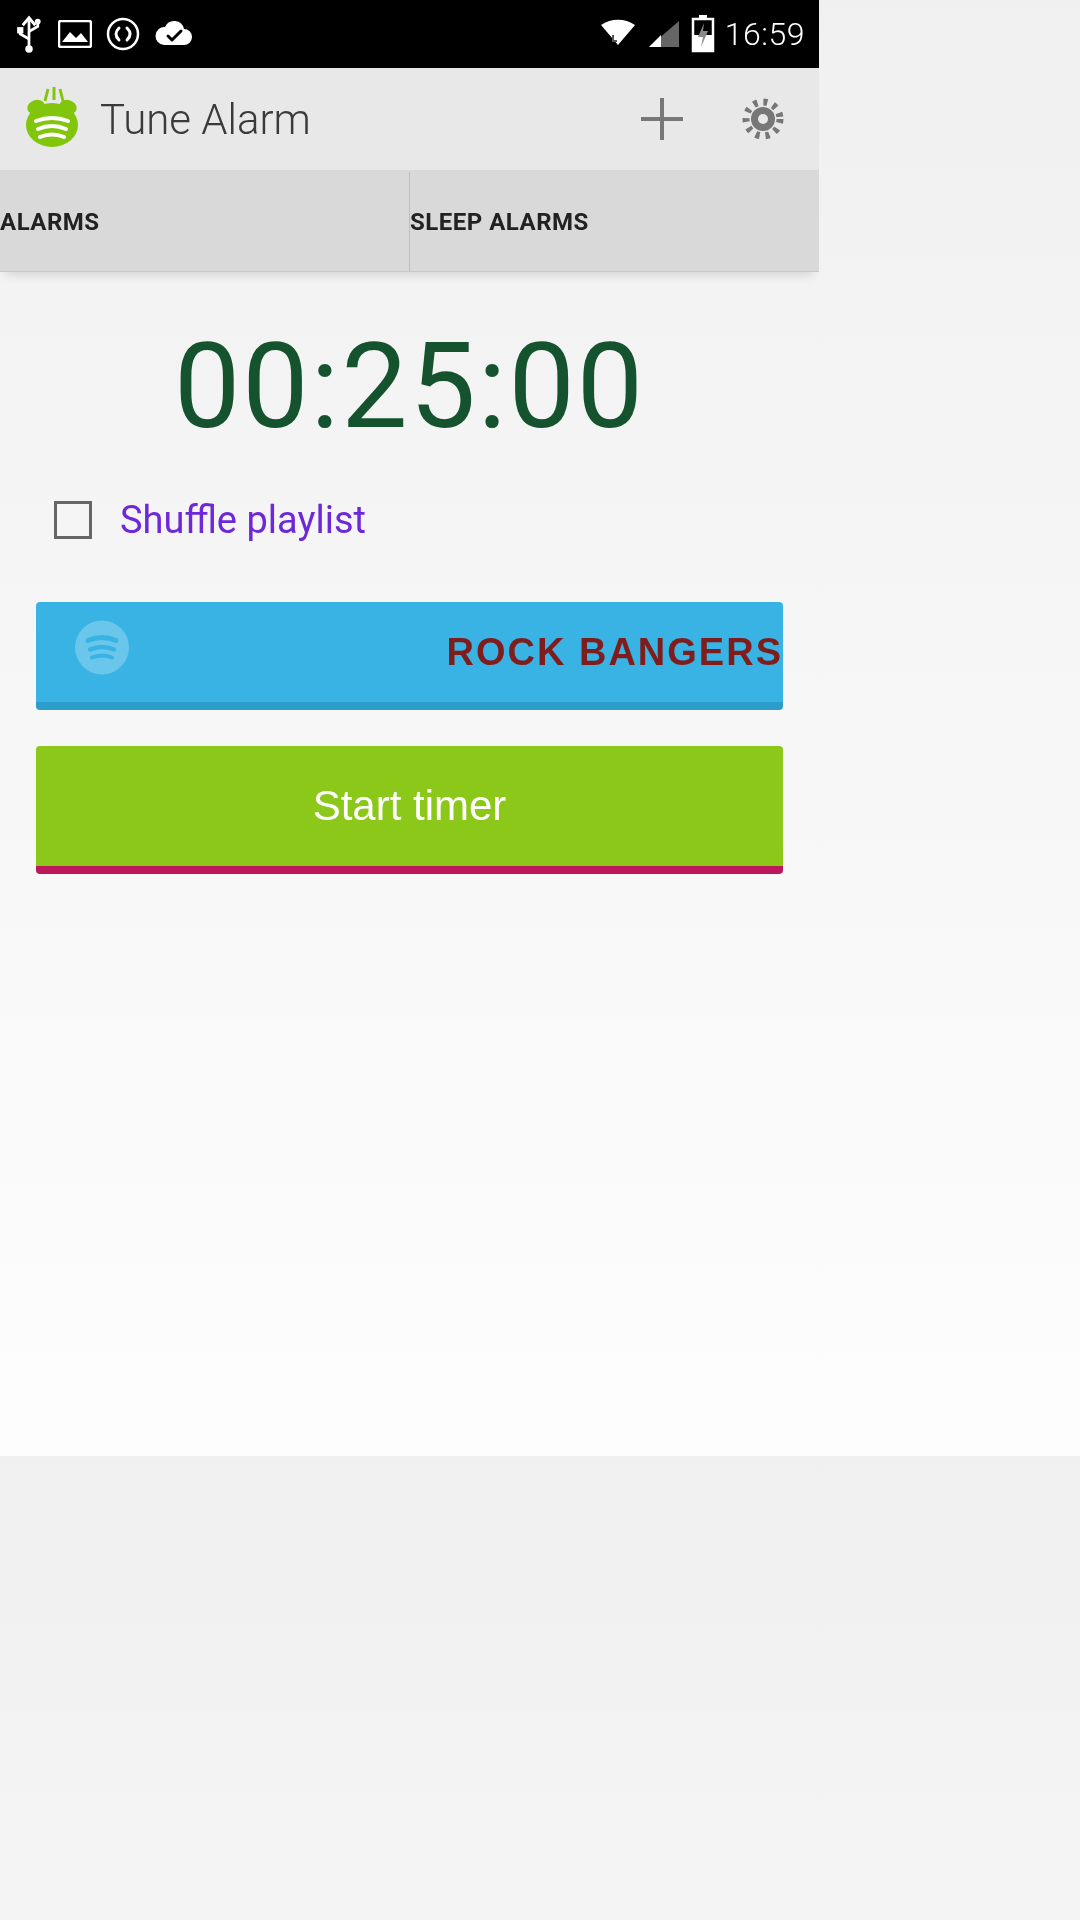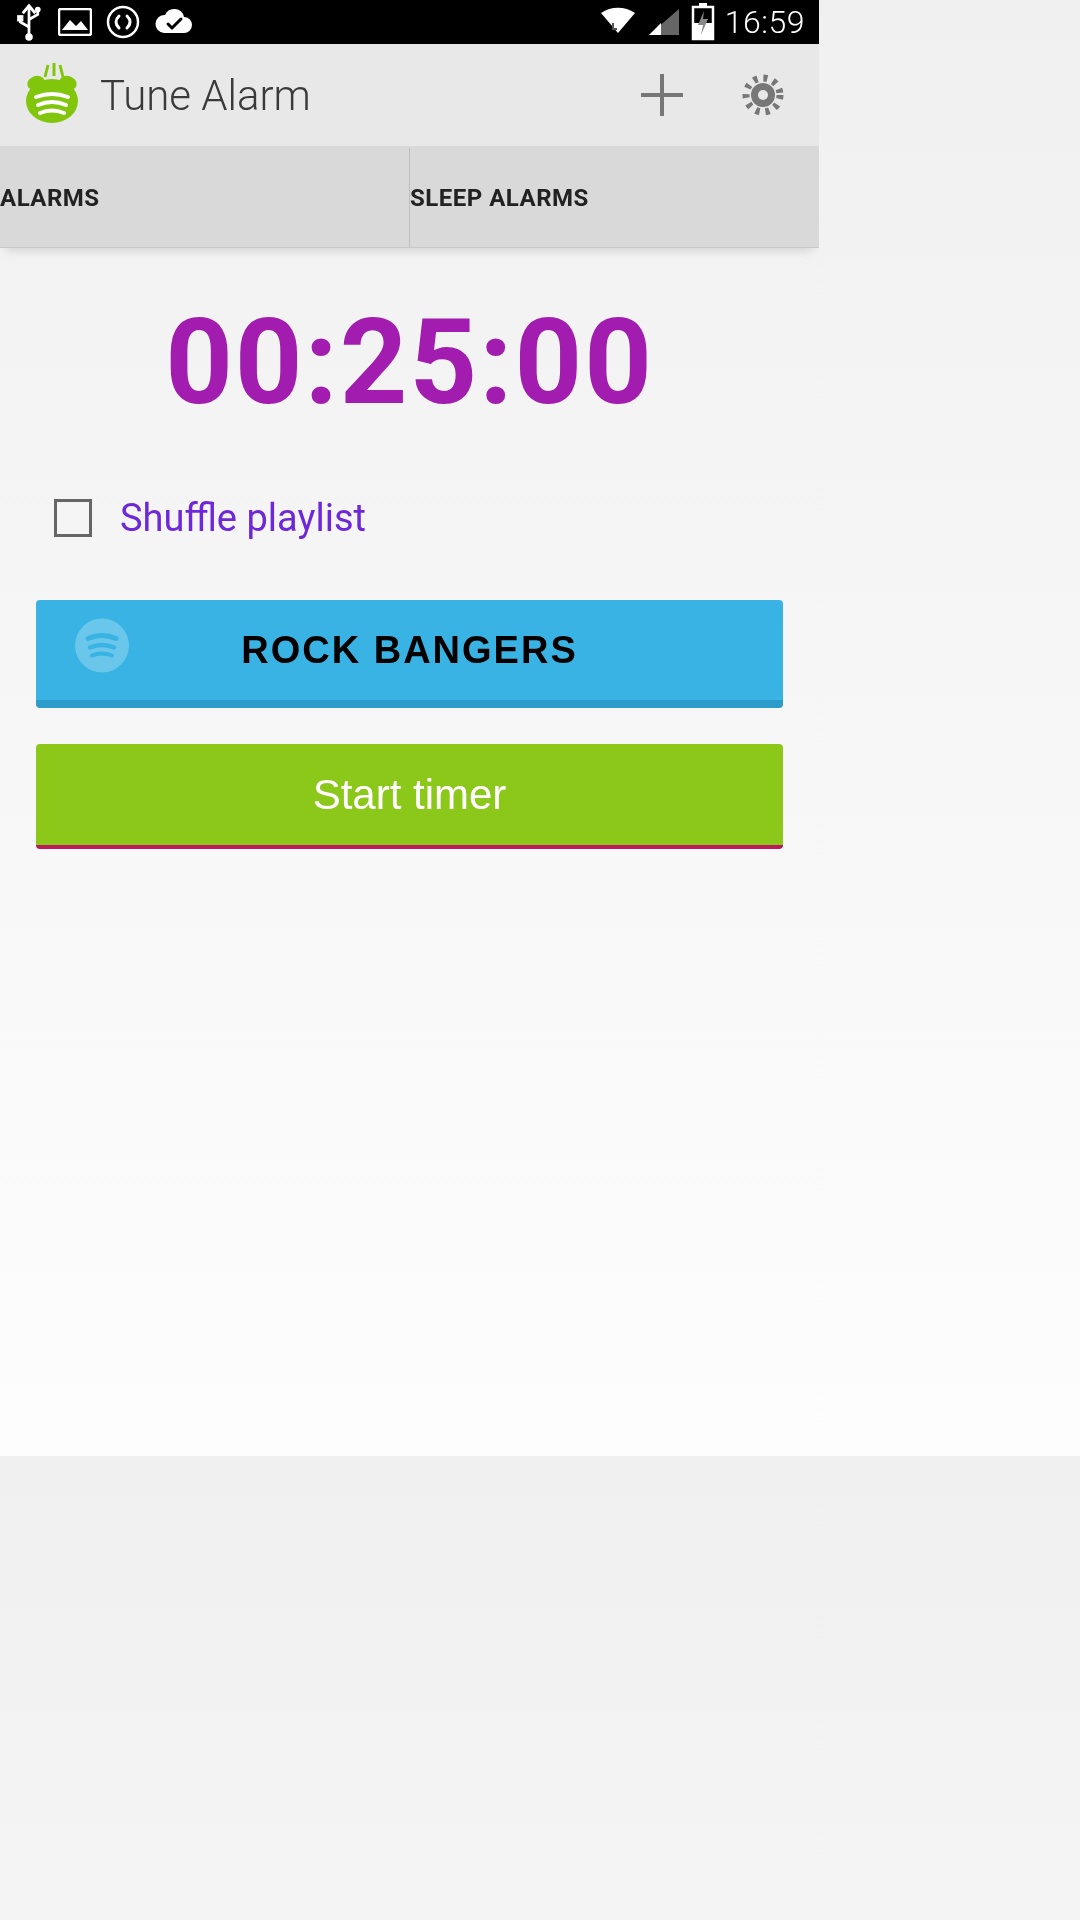--- a/index.html
+++ b/index.html
@@ -1,21 +1,21 @@
 <!DOCTYPE html>
 <html><head>
 <meta charset="utf-8">
 <style>
   * { box-sizing: border-box; margin: 0; padding: 0; }
   html, body { width: 819px; height: 1456px; font-family: Roboto, "Helvetica Neue", Arial, sans-serif; overflow: hidden; }
   body { background: linear-gradient(to bottom, #f0f0f0 0%, #f4f4f4 30%, #fdfdfd 100%); }
 
   
   .status-bar {
-    height: 44px;
+    height: 68px;
     background: #000;
     color: #fff;
     display: flex;
     align-items: center;
     padding: 0 14px;
     position: relative;
   }
   .status-left { display: flex; align-items: center; gap: 14px; }
   .status-right { margin-left: auto; display: flex; align-items: center; gap: 10px; }
   .status-time { font-size: 32px; font-weight: 300; color: #fff; letter-spacing: 0.5px; }
@@ -66,25 +66,25 @@
     position: absolute;
     left: 0; right: 0; bottom: -1px;
     height: 10px;
     background: #30b0e4;
   }
 
   
   .content { padding: 30px 36px 0; }
   .timer-display {
     font-size: 118px;
-    font-weight: 700;
-    color: #a21caf;
+    font-weight: 400;
+    color: #14532d;
     text-align: center;
     letter-spacing: 2px;
-    margin: 16px 0 64px;
+    margin: 16px 0 42px;
     font-variant-numeric: tabular-nums;
   }
 
   .shuffle-row {
     display: flex;
     align-items: center;
     gap: 28px;
     padding-left: 18px;
     margin-bottom: 60px;
   }
@@ -105,37 +105,38 @@
     align-items: center;
     justify-content: center;
     font-size: 38px;
     margin-bottom: 36px;
     position: relative;
     cursor: pointer;
   }
   .playlist-button {
     background: #38b3e3;
     border-bottom: 8px solid #2c9ccb;
-    color: #000000;
+    color: #7f1d1d;
     font-weight: 600;
     letter-spacing: 2px;
+    justify-content: flex-end;
   }
   .playlist-button .spotify-glyph {
     position: absolute;
     left: 38px;
     top: 50%;
     transform: translateY(-50%);
   }
   .start-button {
     background: #8bc819;
-    border-bottom: 4px solid #be185d;
+    border-bottom: 8px solid #be185d;
     color: #fff;
     font-weight: 400;
     font-size: 42px;
-    height: 105px;
+    height: 128px;
   }
 </style>
 </head>
 <body>
 
 <div class="status-bar">
   <div class="status-left">
     <span class="status-icon">
       <svg width="30" height="40" viewBox="0 0 24 32" fill="none" stroke="#fff" stroke-width="2.2">
         <line x1="12" y1="3" x2="12" y2="28"></line>

